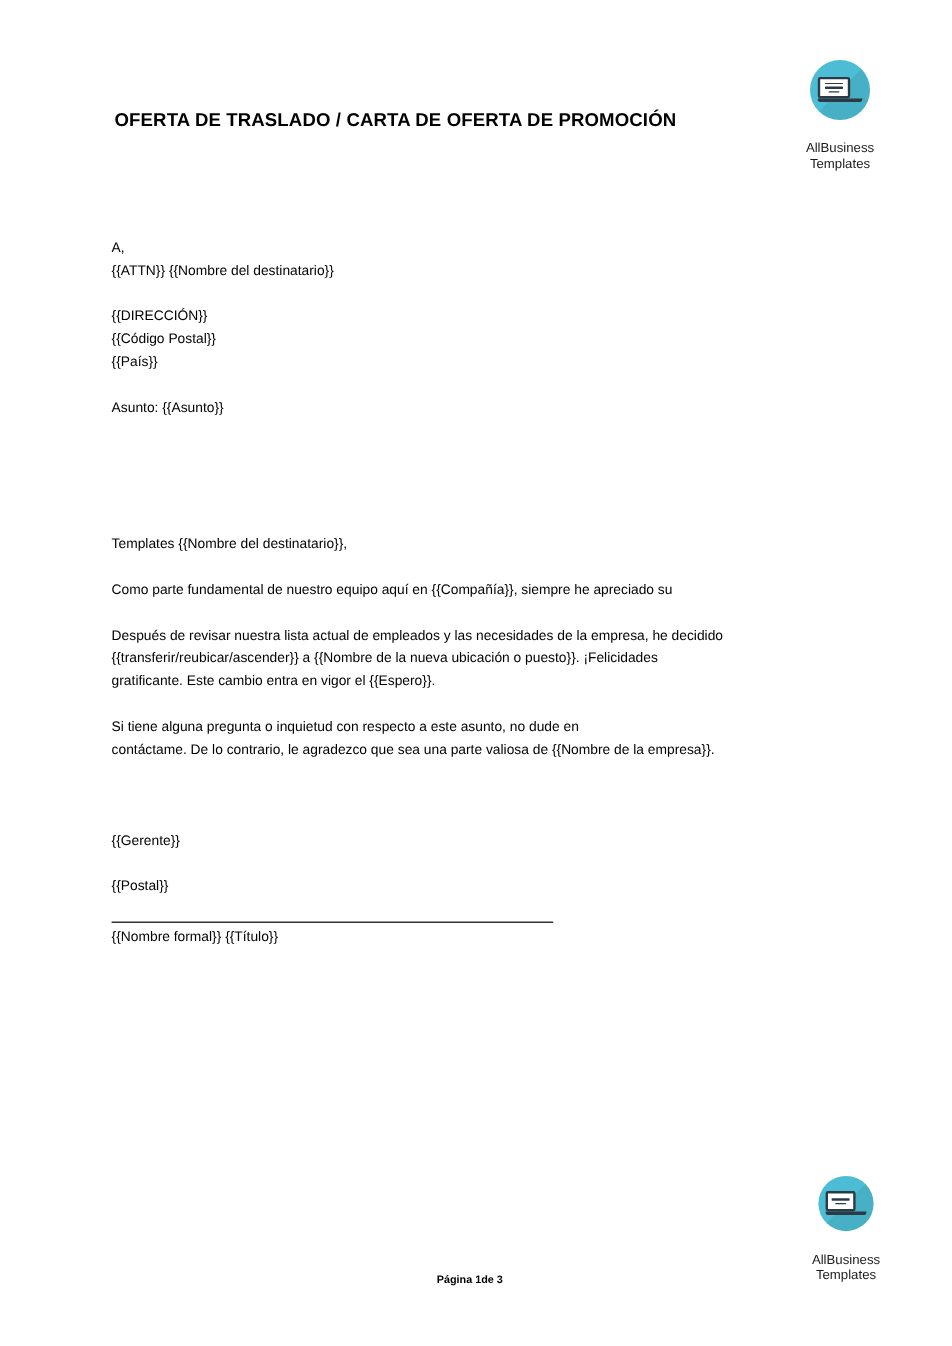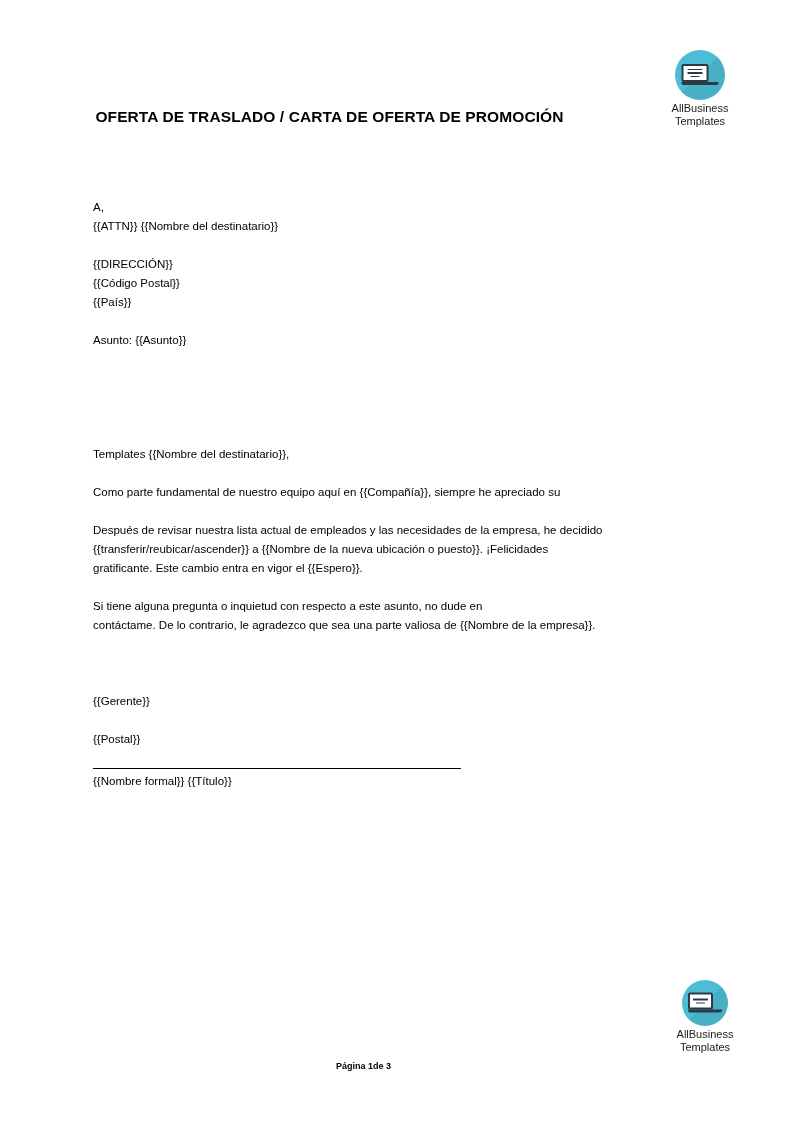--- a/index.html
+++ b/index.html
@@ -17,21 +17,21 @@
     height: 1122px;
     background: #ffffff;
     overflow: hidden;
     box-sizing: border-box;
   }
 
   
   .doc-title {
     position: absolute;
     left: 0;
-    top: 108px;
+    top: 92px;
     width: 659px;
     text-align: center;
     font-size: 15.5px;
     font-weight: bold;
     letter-spacing: 0.1px;
     color: #000;
     white-space: nowrap;
   }
 
   
@@ -100,21 +100,21 @@
   .laptop-base {
     height: 3px;
     background: #2b3a46;
     border-radius: 0 0 2px 2px;
     margin: 0 auto;
   }
   .logo-top .laptop-base { width: 37px; }
   .logo-bottom .laptop-base { width: 34px; }
 
   .logo-text {
-    margin-top: 2px;
+    margin-top: 18px;
     font-size: 11px;
     color: #1a1a1a;
     font-family: "Liberation Sans", sans-serif;
   }
   .logo-text .lt-line { display: block; white-space: nowrap; }
 
   
   .letter-body {
     position: absolute;
     left: 93px;
@@ -143,20 +143,21 @@
   
   .footer-page {
     position: absolute;
     left: 0;
     top: 1061px;
     width: 727px;
     text-align: center;
     font-size: 9px;
     font-weight: bold;
     color: #000;
+    padding-left: 28px;
   }
 </style>
 </head>
 <body>
 
 <div class="page">
 
   <div class="doc-title">OFERTA DE TRASLADO / CARTA DE OFERTA DE PROMOCIÓN</div>
 
   <div class="logo-block logo-top">

